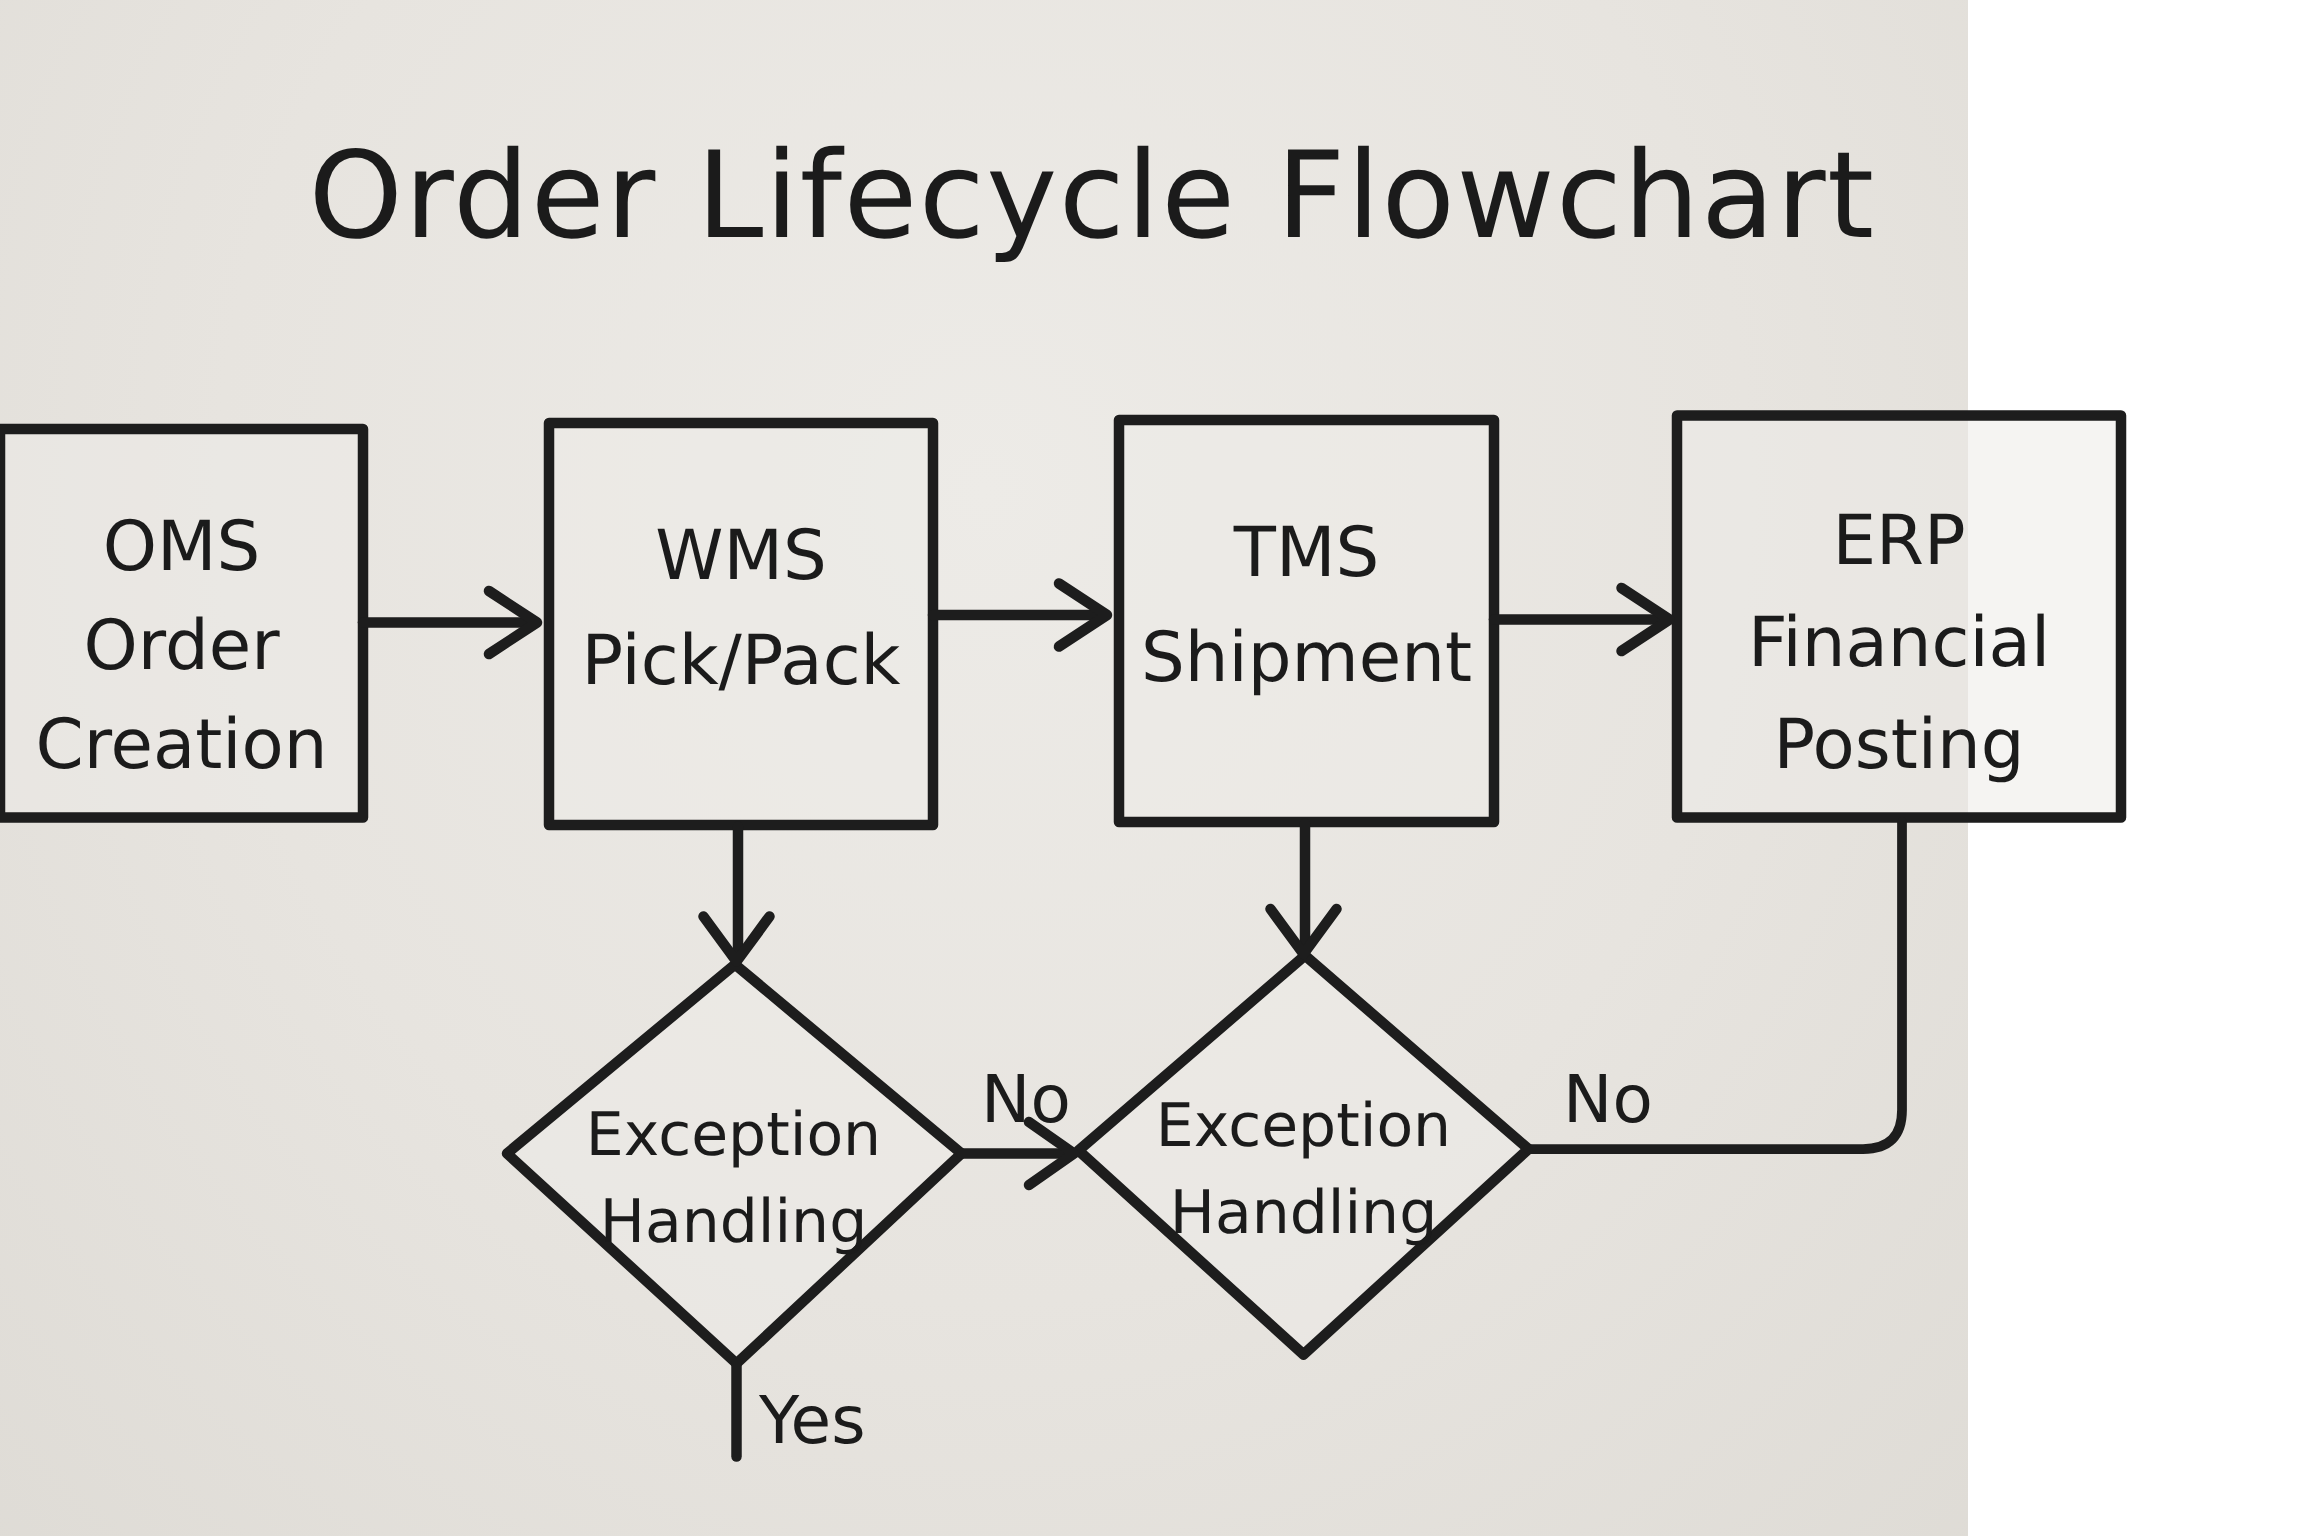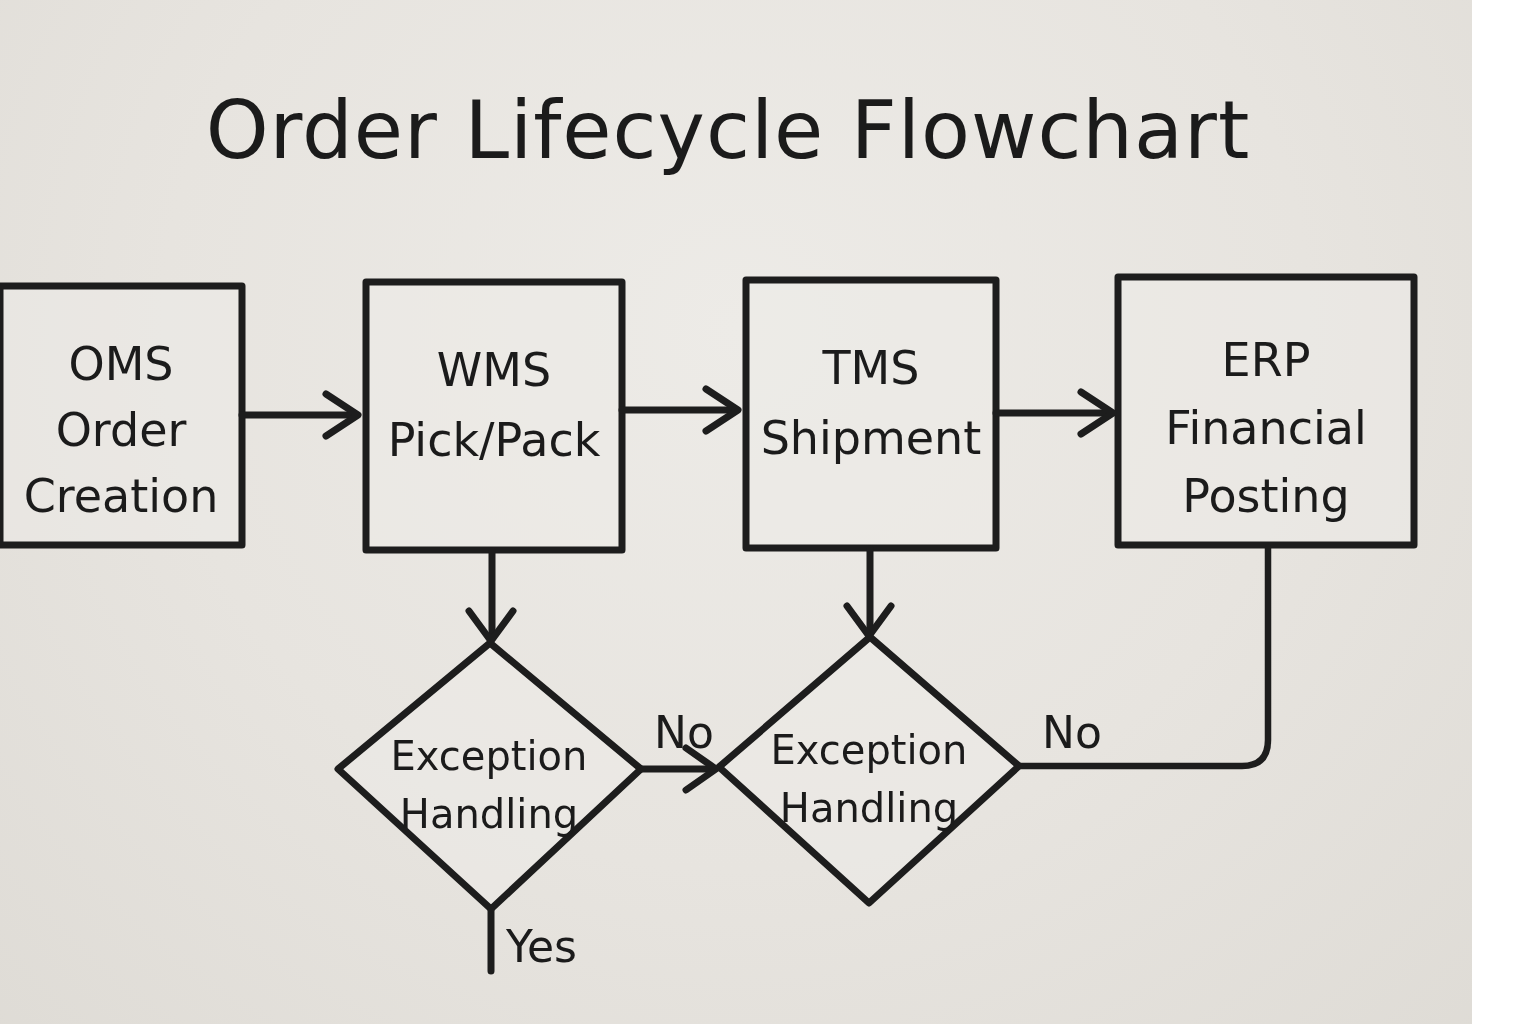--- a/index.html
+++ b/index.html
@@ -1,21 +1,21 @@
 <!DOCTYPE html>
 <html><head>
 <meta charset="utf-8">
 <style>
   html, body { margin: 0; padding: 0; }
   body {
     width: 1536px; height: 1024px; overflow: hidden;
     font-family: "DejaVu Sans", "Liberation Sans", sans-serif;
   }
   .stage {
-    position: relative; width: 1472px; height: 1024px;
+    position: relative; width: 1312px; height: 1024px;
     background: radial-gradient(ellipse at 50% 32%, #edebe7 0%, #e7e4df 55%, #dcd9d3 115%);
   }
   svg { position: absolute; left: 0; top: 0; }
   .stroke {
     fill: none; stroke: #1d1d1d; stroke-width: 7;
     stroke-linecap: round; stroke-linejoin: round;
   }
   .shape { fill: rgba(237,235,231,0.55); }
   .thin { stroke-width: 6.5; }
   text {

